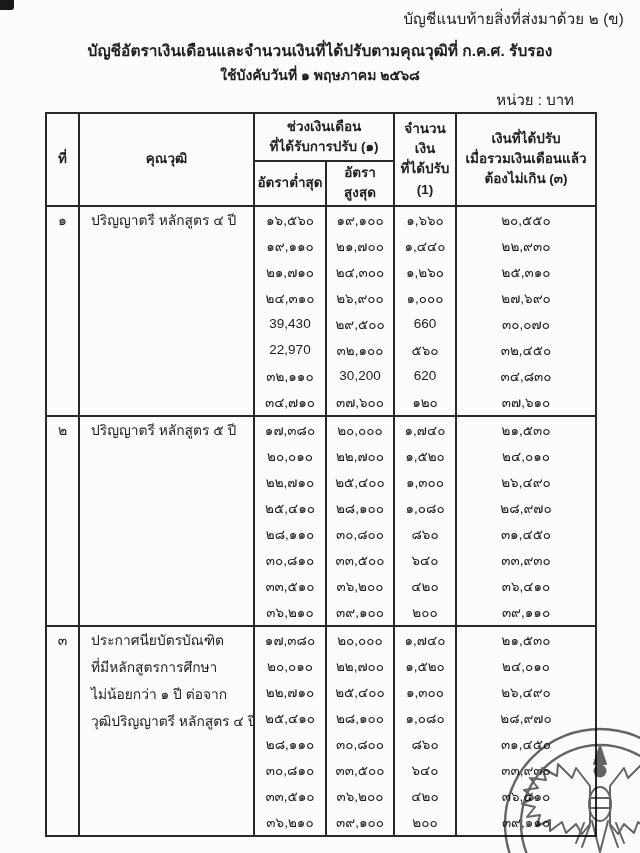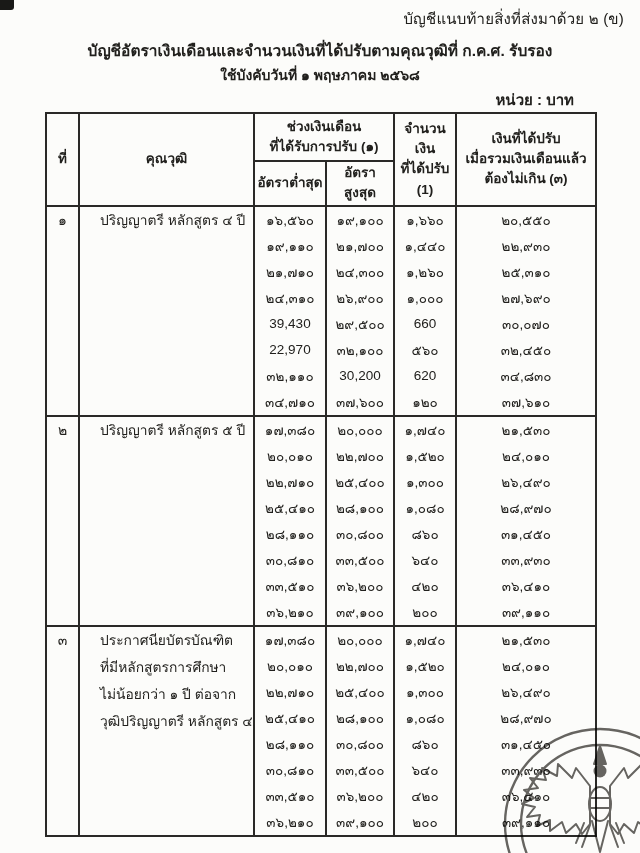--- a/index.html
+++ b/index.html
@@ -20,21 +20,21 @@
   .doc-title {
     position:absolute; top:38px; left:0; width:100%;
     text-align:center; font-size:15.5px; font-weight:600;
   }
   .doc-date {
     position:absolute; top:64px; left:0; width:100%;
     text-align:center; font-size:14px; font-weight:600;
   }
   .unit-label {
     position:absolute; top:88px; right:66px;
-    font-size:15px; font-weight:700;
+    font-size:15px; font-weight:400;
   }
   table.salary {
     position:absolute; left:45px; top:112px; width:550px;
     border-collapse:collapse; table-layout:fixed;
     border:2.5px solid #2a2927;
   }
   .salary th {
     border:2px solid #2a2927;
     font-size:13.5px; font-weight:600; line-height:1.5;
     text-align:center; vertical-align:middle;
@@ -45,21 +45,21 @@
   .salary td {
     border-left:2px solid #2a2927; border-right:2px solid #2a2927;
     padding:0; font-size:13.5px; vertical-align:middle;
   }
   .salary tbody td.sec-top { border-top:2px solid #2a2927; }
   .salary td.num { height:26px; text-align:center; }
   .salary td.col-no { text-align:center; vertical-align:top; }
   .salary td.col-no div { line-height:27px; font-size:14px; }
   .salary td.col-qual { vertical-align:top; }
   .salary td.col-qual div {
-    line-height:27px; padding-left:20px; font-size:13.8px;
+    line-height:27px; padding-left:11px; font-size:13.8px;
     white-space:nowrap; overflow:hidden;
   }
   .stamp {
     position:absolute; left:488px; top:712px; width:224px; height:224px;
     opacity:.82; mix-blend-mode:multiply; pointer-events:none;
   }
 </style>
 </head>
 <body>
 

